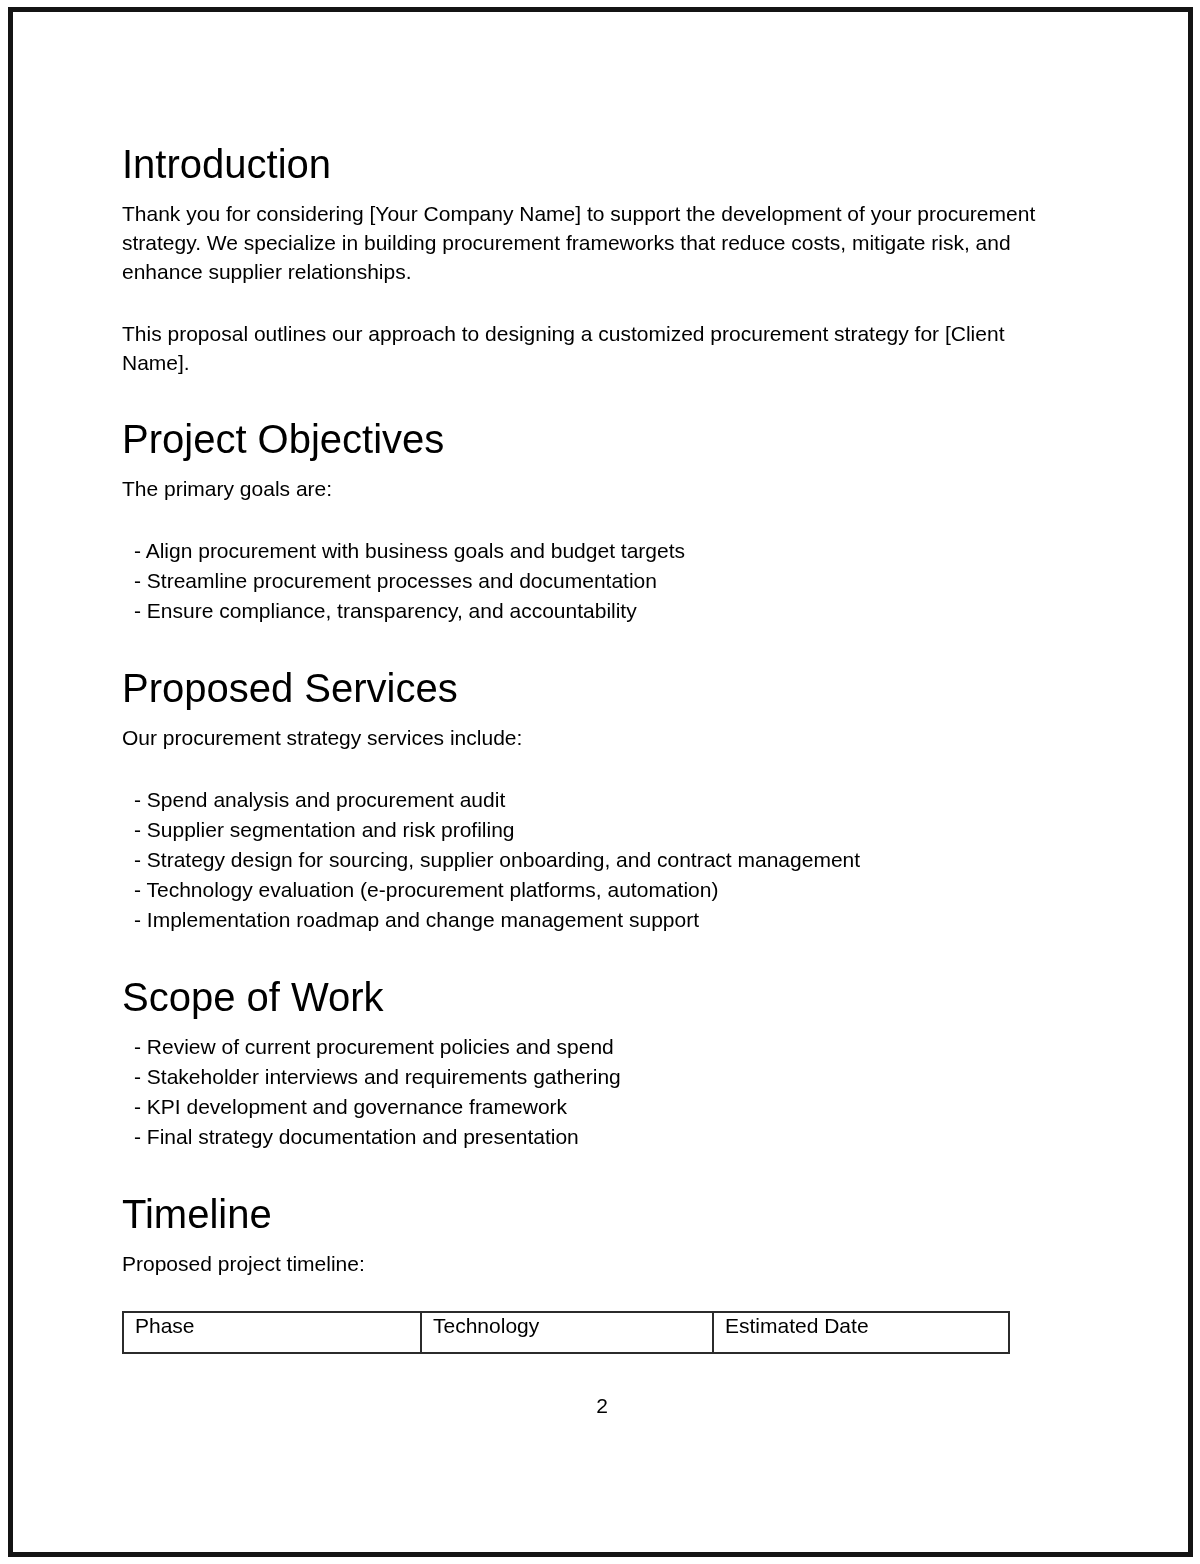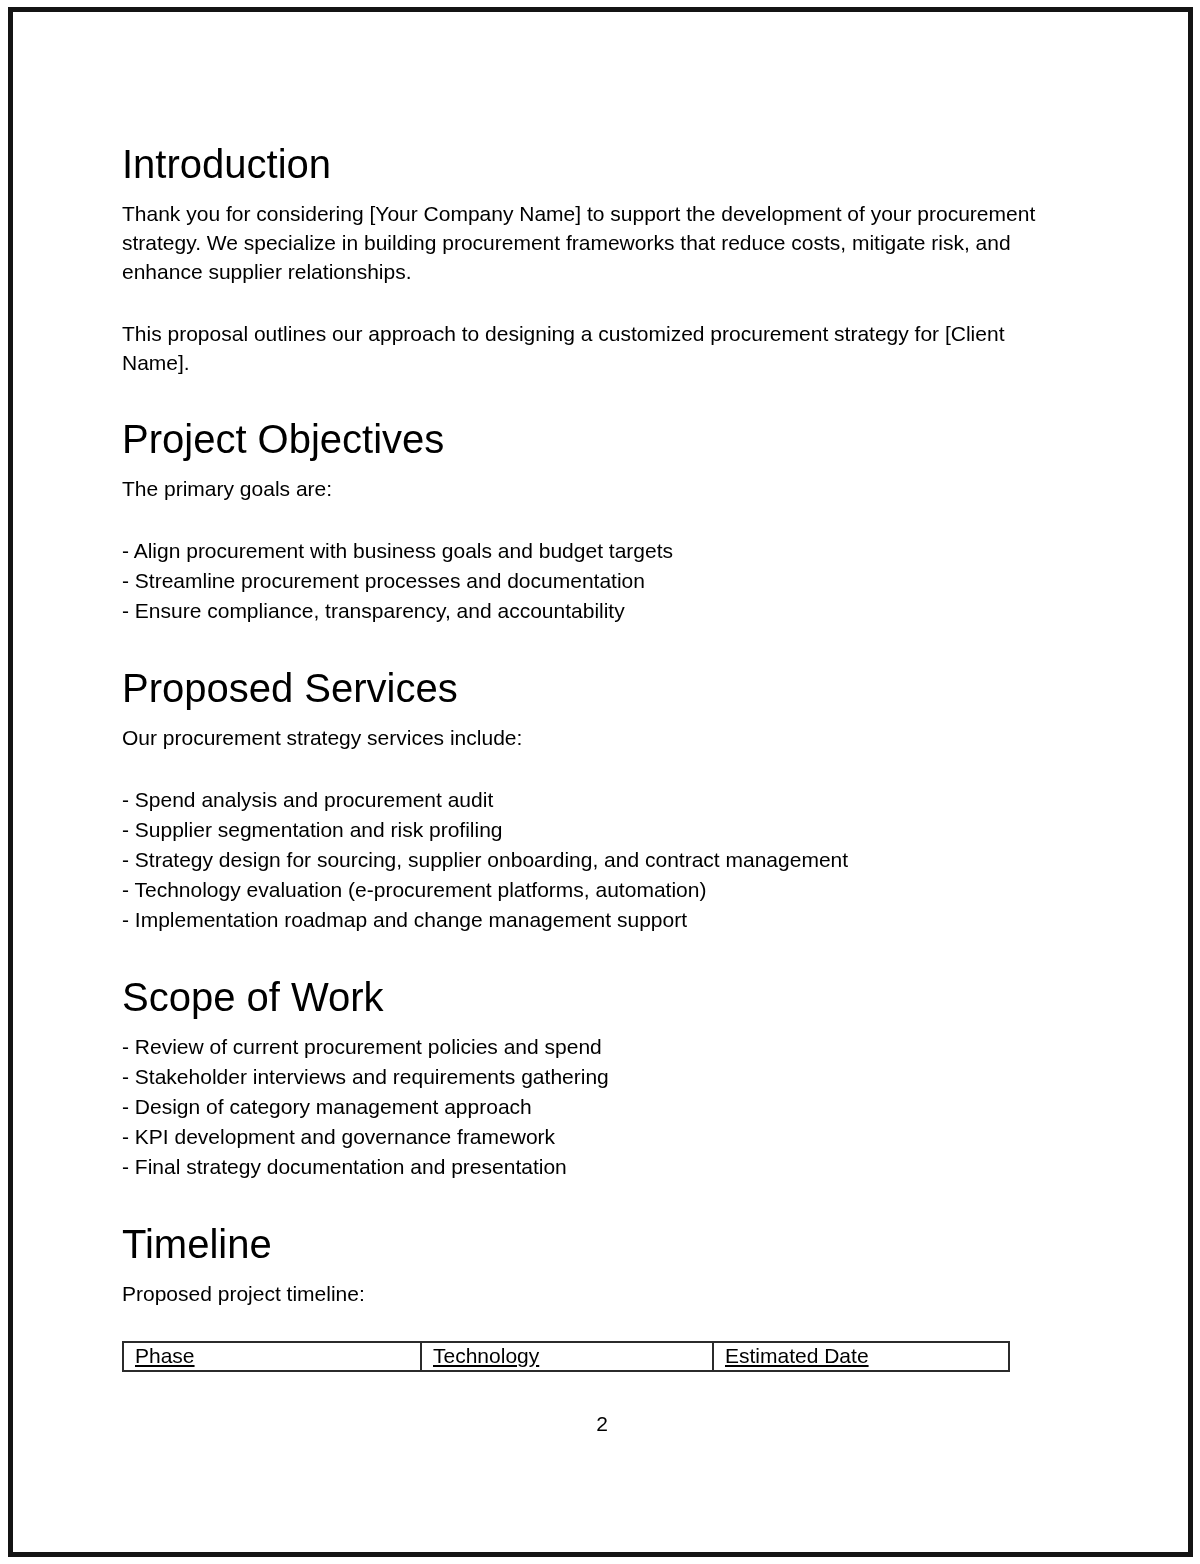--- a/index.html
+++ b/index.html
@@ -37,43 +37,42 @@
     font-weight: 400;
     margin: 39px 0 12px 0;
     letter-spacing: 0;
   }
   .para {
     font-size: 21px;
     line-height: 29px;
     margin: 0 12px 33px 0;
   }
   .list {
-    margin: 0;
+    margin: 12px;
   }
   .list-line {
     font-size: 21px;
     line-height: 30px;
   }
   table.doc-table {
     margin-top: 22px;
     border-collapse: collapse;
     table-layout: fixed;
     width: 886px;
   }
   table.doc-table th {
     border: 2px solid #2b2b2b;
     font-weight: 400;
     font-size: 21px;
     line-height: 23px;
     text-align: left;
-    padding: 1px 4px 3px 11px;
+    padding: 1px 4px 15px 11px;
     vertical-align: middle;
     overflow: hidden;
     white-space: nowrap;
-    text-decoration: underline;
   }
   .page-number {
     text-align: center;
     font-size: 21px;
     line-height: 29px;
     margin-top: 37px;
   }
 </style>
 </head>
 <body>
@@ -108,21 +107,20 @@
       <div class="list-line">- Technology evaluation (e-procurement platforms, automation)</div>
       <div class="list-line">- Implementation roadmap and change management support</div>
     </div>
   </section>
 
   <section>
     <h1 class="doc-heading">Scope of Work</h1>
     <div class="list">
       <div class="list-line">- Review of current procurement policies and spend</div>
       <div class="list-line">- Stakeholder interviews and requirements gathering</div>
-      <div class="list-line">- Design of category management approach</div>
       <div class="list-line">- KPI development and governance framework</div>
       <div class="list-line">- Final strategy documentation and presentation</div>
     </div>
   </section>
 
   <section>
     <h1 class="doc-heading">Timeline</h1>
     <p class="para">Proposed project timeline:</p>
     <table class="doc-table">
       <colgroup>

